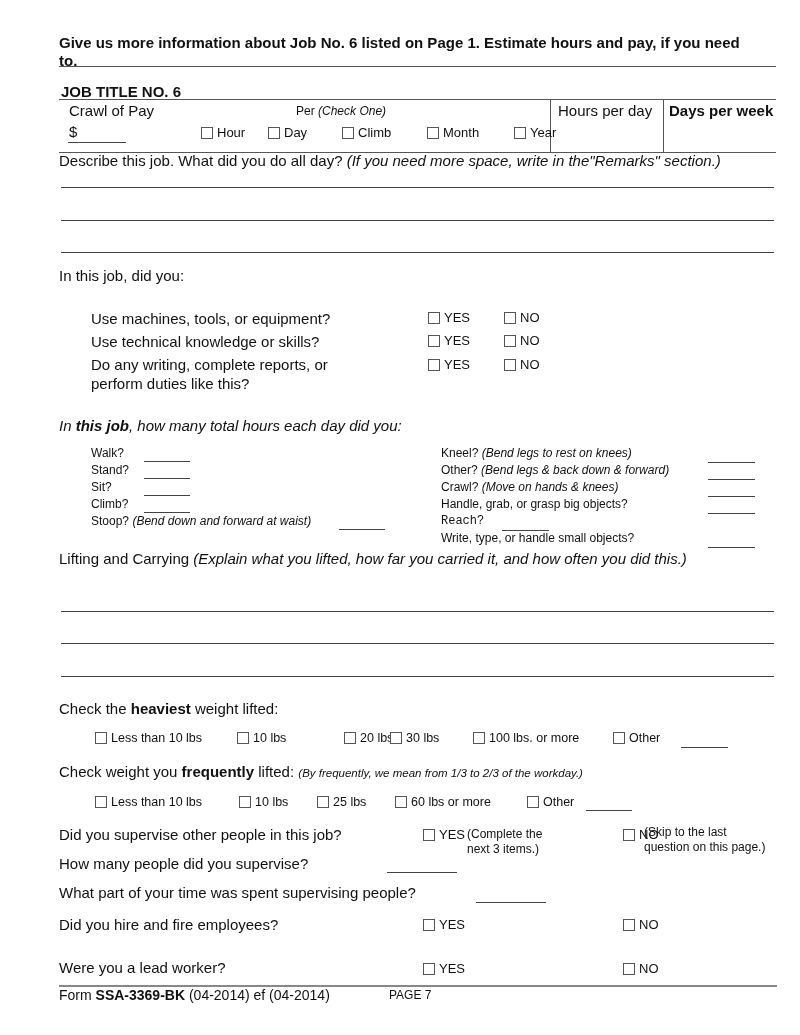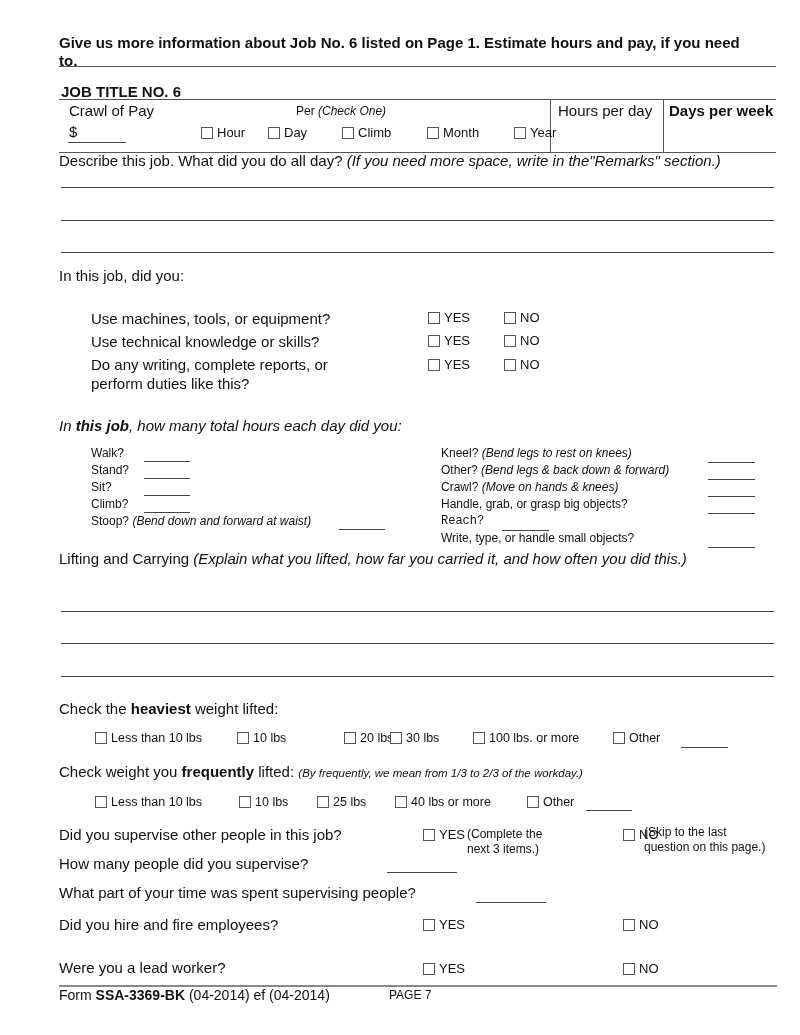--- a/index.html
+++ b/index.html
@@ -139,21 +139,21 @@
 
 <div class="abs t15" style="left:59px; top:763px;">
   <span>Check weight you</span>
   <span class="b">frequently</span>
   <span>lifted:</span>
   <span class="i" style="font-size:11.5px;">(By frequently, we mean from 1/3 to 2/3 of the workday.)</span>
 </div>
 <div class="opt12" style="left:95px; top:795px;"><span class="cb"></span><span>Less than 10 lbs</span></div>
 <div class="opt12" style="left:239px; top:795px;"><span class="cb"></span><span>10 lbs</span></div>
 <div class="opt12" style="left:317px; top:795px;"><span class="cb"></span><span>25 lbs</span></div>
-<div class="opt12" style="left:395px; top:795px;"><span class="cb"></span><span>40 lbs or more</span></div>
+<div class="opt12" style="left:395px; top:795px;"><span class="cb"></span><span>60 lbs or more</span></div>
 <div class="opt12" style="left:527px; top:795px;"><span class="cb"></span><span>Other</span></div>
 <div class="blank" style="left:586px; width:46px; top:810px;"></div>
 
 <div class="abs t15" style="left:59px; top:826px;">Did you supervise other people in this job?</div>
 <div class="opt" style="left:390px; top:827px;"><span class="cb"></span><span>YES</span></div>
 <div class="abs t12" style="left:467px; top:827px; line-height:15px;">
   <div>(Complete the</div>
   <div>next 3 items.)</div>
 </div>
 <div class="opt" style="left:590px; top:827px;"><span class="cb"></span><span>NO</span></div>

